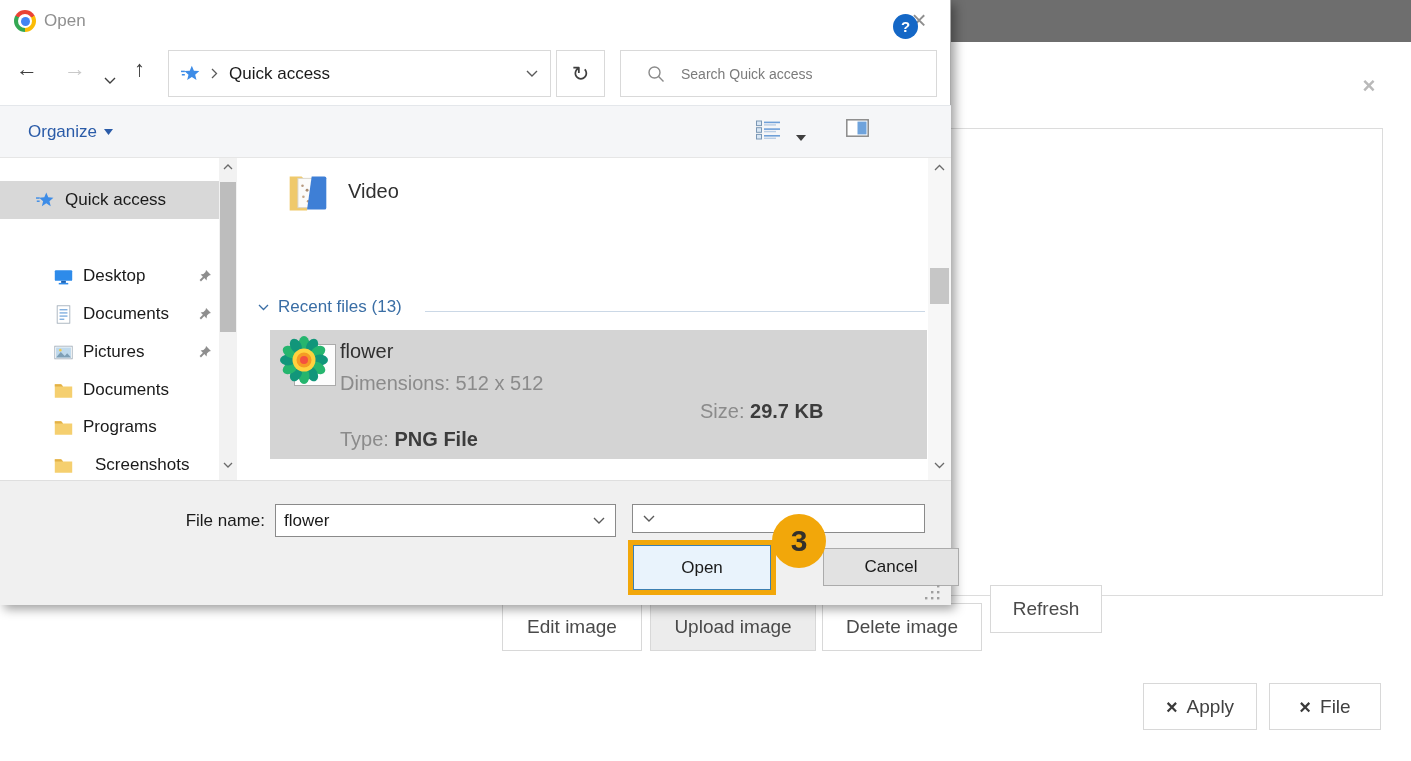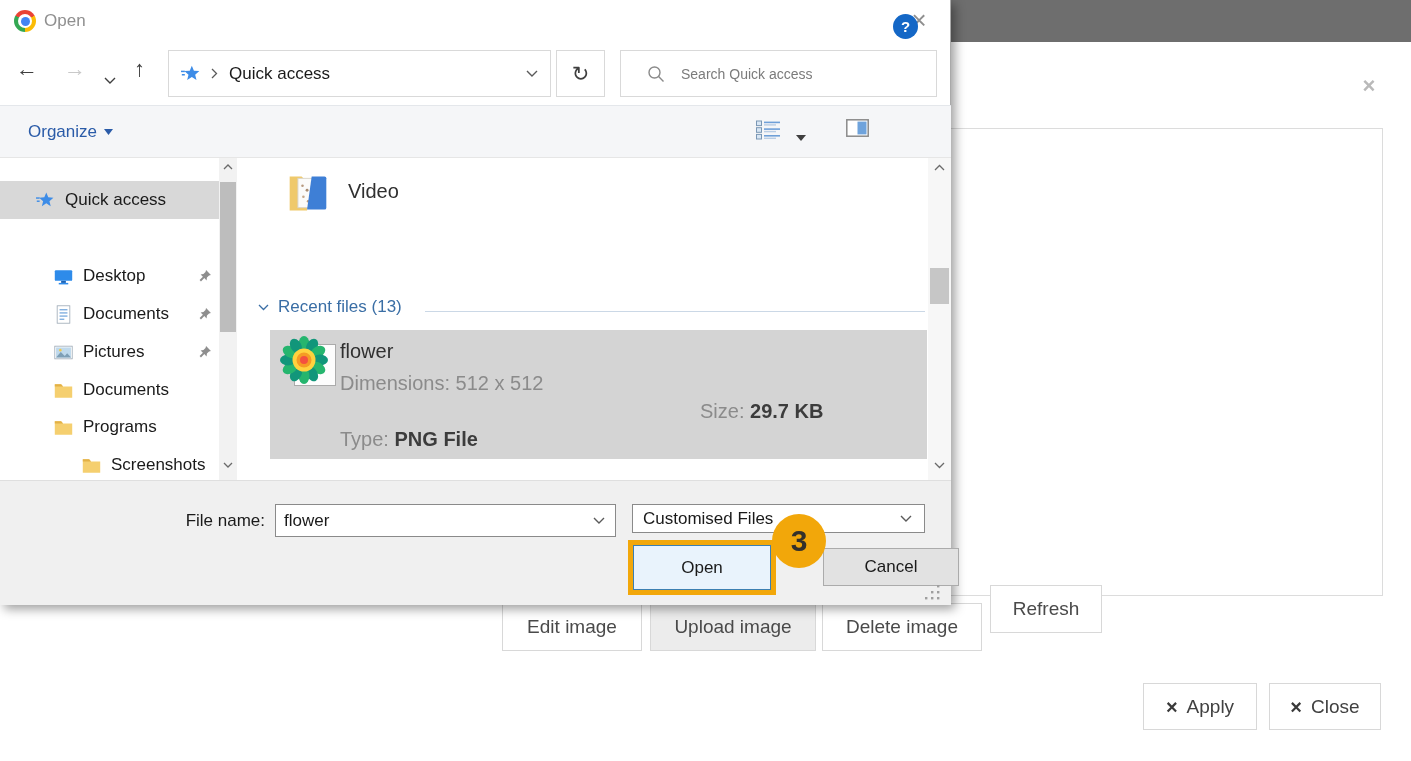--- a/index.html
+++ b/index.html
@@ -99,21 +99,21 @@
     <button class="abs pg-btn active" style="left:175px; top:561px; width:166px;">Upload image</button>
     <button class="abs pg-btn" style="left:347px; top:561px; width:160px;">Delete image</button>
     <button class="abs pg-btn" style="left:515px; top:543px; width:112px;">Refresh</button>
 
     <button class="abs pg-btn-x" style="left:668px; top:641px; width:114px;">
       <span class="x-glyph">×</span>
       <span>Apply</span>
     </button>
     <button class="abs pg-btn-x" style="left:794px; top:641px; width:112px;">
       <span class="x-glyph">×</span>
-      <span>Close</span>
+      <span>File</span>
     </button>
   </div>
 
   <div class="abs dialog">
 
     <div class="abs chrome-outer">
       <div class="chrome-white"></div>
         <div class="chrome-blue"></div>
     </div>
     <div class="abs dlg-title">Open</div>
@@ -280,21 +280,21 @@
     <div class="abs side-row" style="top:408px; padding-left:54px;">
       <span style="display:flex;">
         <svg width="19" height="19" viewBox="0 0 24 24">
             <path d="M1 4h8l2.4 2.8H23V21H1z" fill="#F5CF6F"></path>
             <path d="M1 4h8l2.4 2.8H1z" fill="#E3B146"></path>
           </svg>
       </span>
       <span class="side-label">Programs</span>
     </div>
 
-    <div class="abs side-row" style="top:446px; padding-left:82px;">
+    <div class="abs side-row" style="top:446px; padding-left:54px;gap:12px;">
       <span style="display:flex;">
         <svg width="19" height="19" viewBox="0 0 24 24">
             <path d="M1 4h8l2.4 2.8H23V21H1z" fill="#F5CF6F"></path>
             <path d="M1 4h8l2.4 2.8H1z" fill="#E3B146"></path>
           </svg>
       </span>
       <span class="side-label">Screenshots</span>
     </div>
 
     <div class="abs sb-track" style="left:219px; top:158px; width:18px; height:322px;">
@@ -376,21 +376,20 @@
       <div class="abs fname-label">File name:</div>
       <div class="abs fname-wrap">
         <input class="fname-input" value="flower" style="">
         <span style="margin-right:10px; display:flex;">
           <svg width="12" height="7" viewBox="0 0 12 7">
               <path d="M1 1l5 5 5-5" fill="none" stroke="#5A5A5A" stroke-width="1.4"></path>
             </svg>
         </span>
       </div>
       <div class="abs ftype">
-        <span style="flex:1;">Customised Files</span>
         <svg width="12" height="7" viewBox="0 0 12 7">
             <path d="M1 1l5 5 5-5" fill="none" stroke="#5A5A5A" stroke-width="1.4"></path>
           </svg>
       </div>
 
       <div class="abs open-ring">
         <button class="open-btn">Open</button>
       </div>
       <button class="abs cancel-btn">Cancel</button>
       <div class="abs step-badge">3</div>

